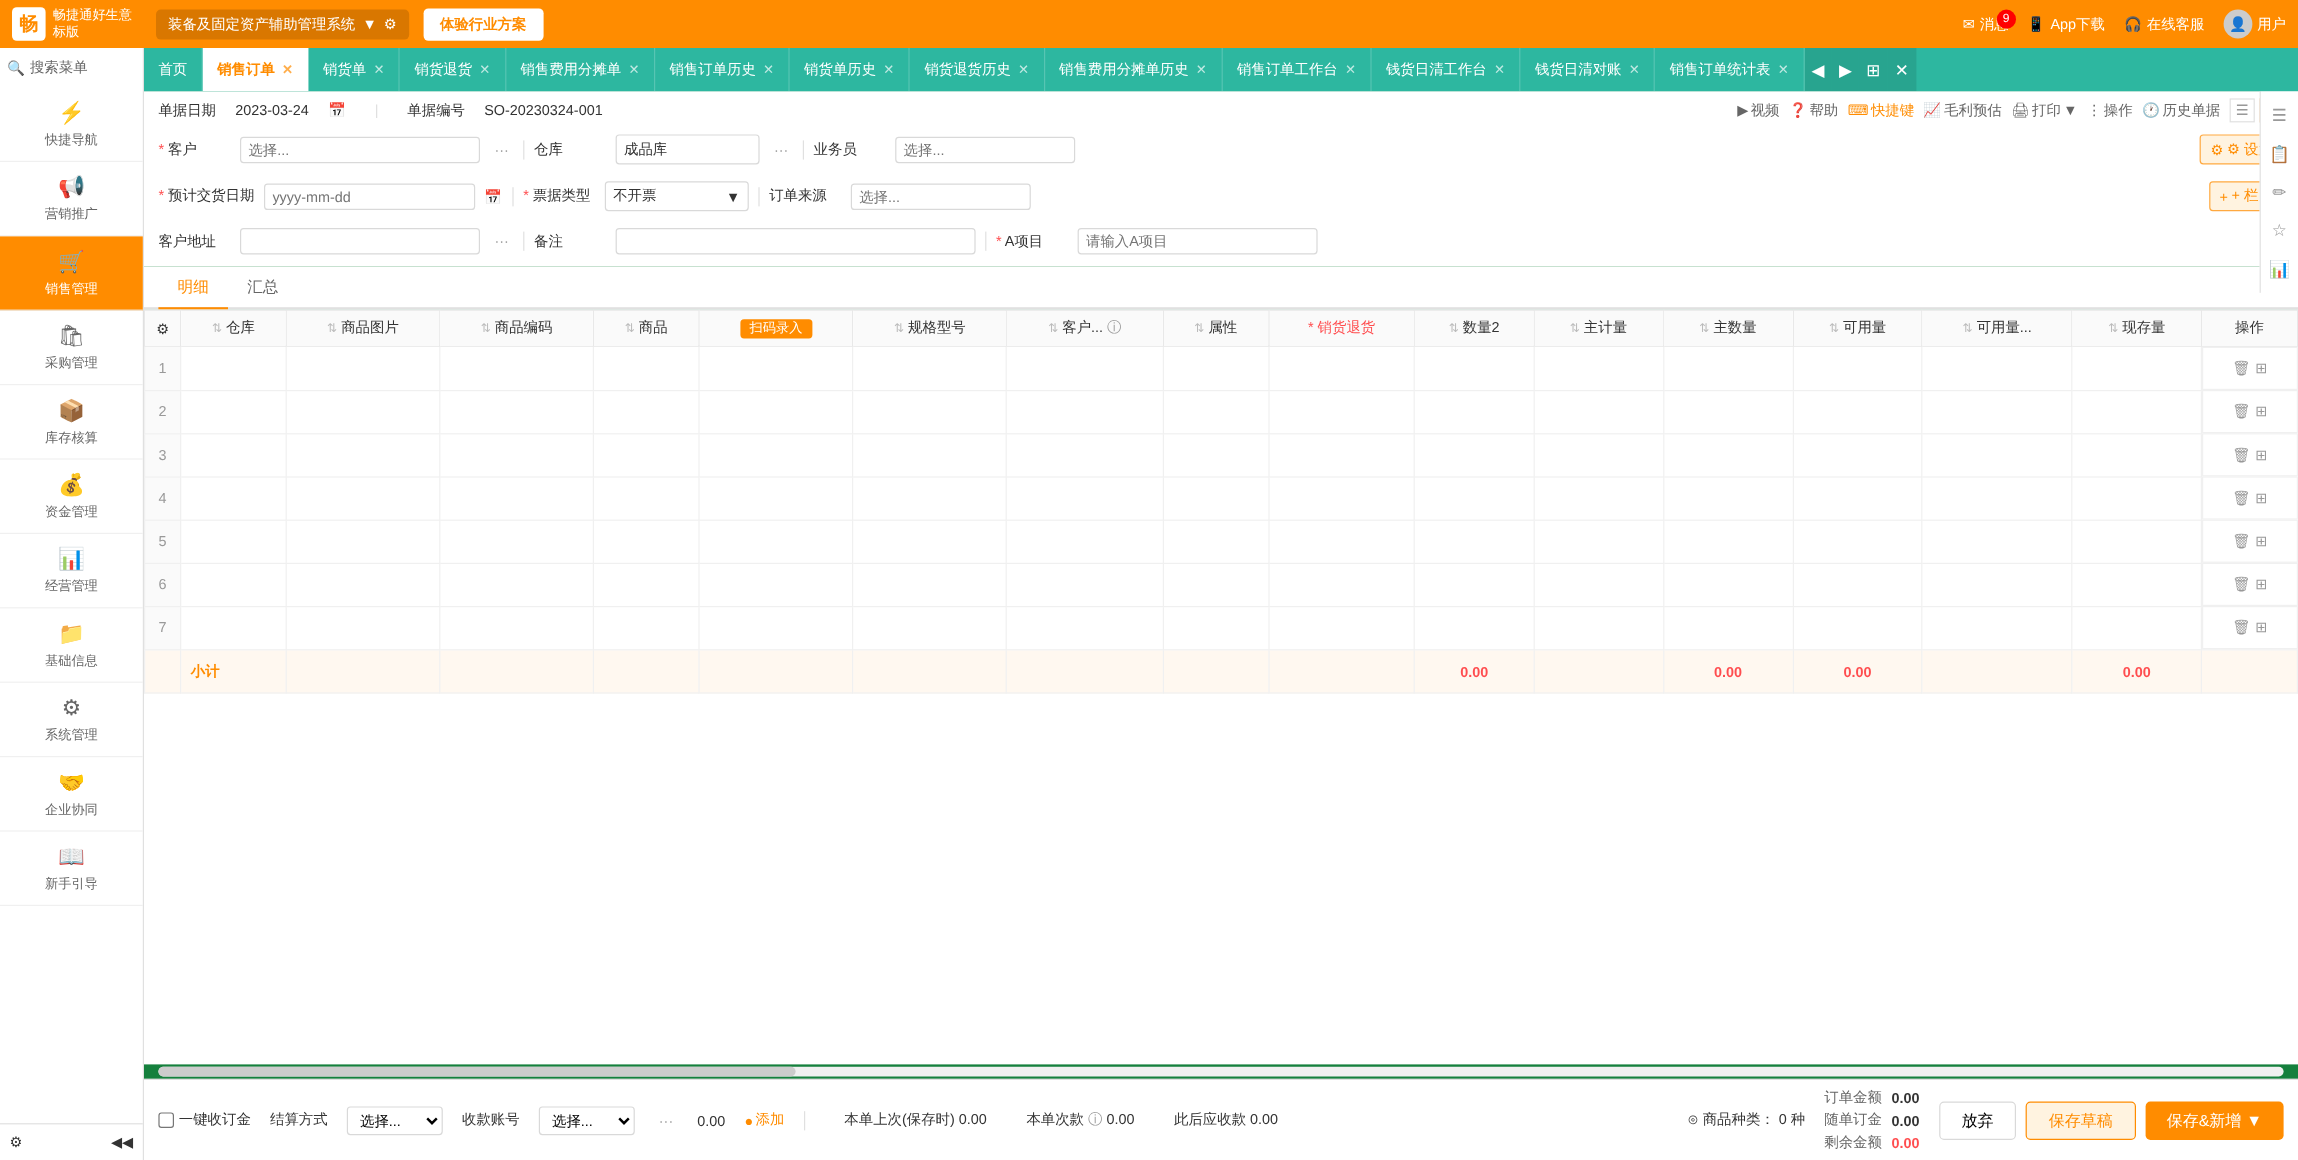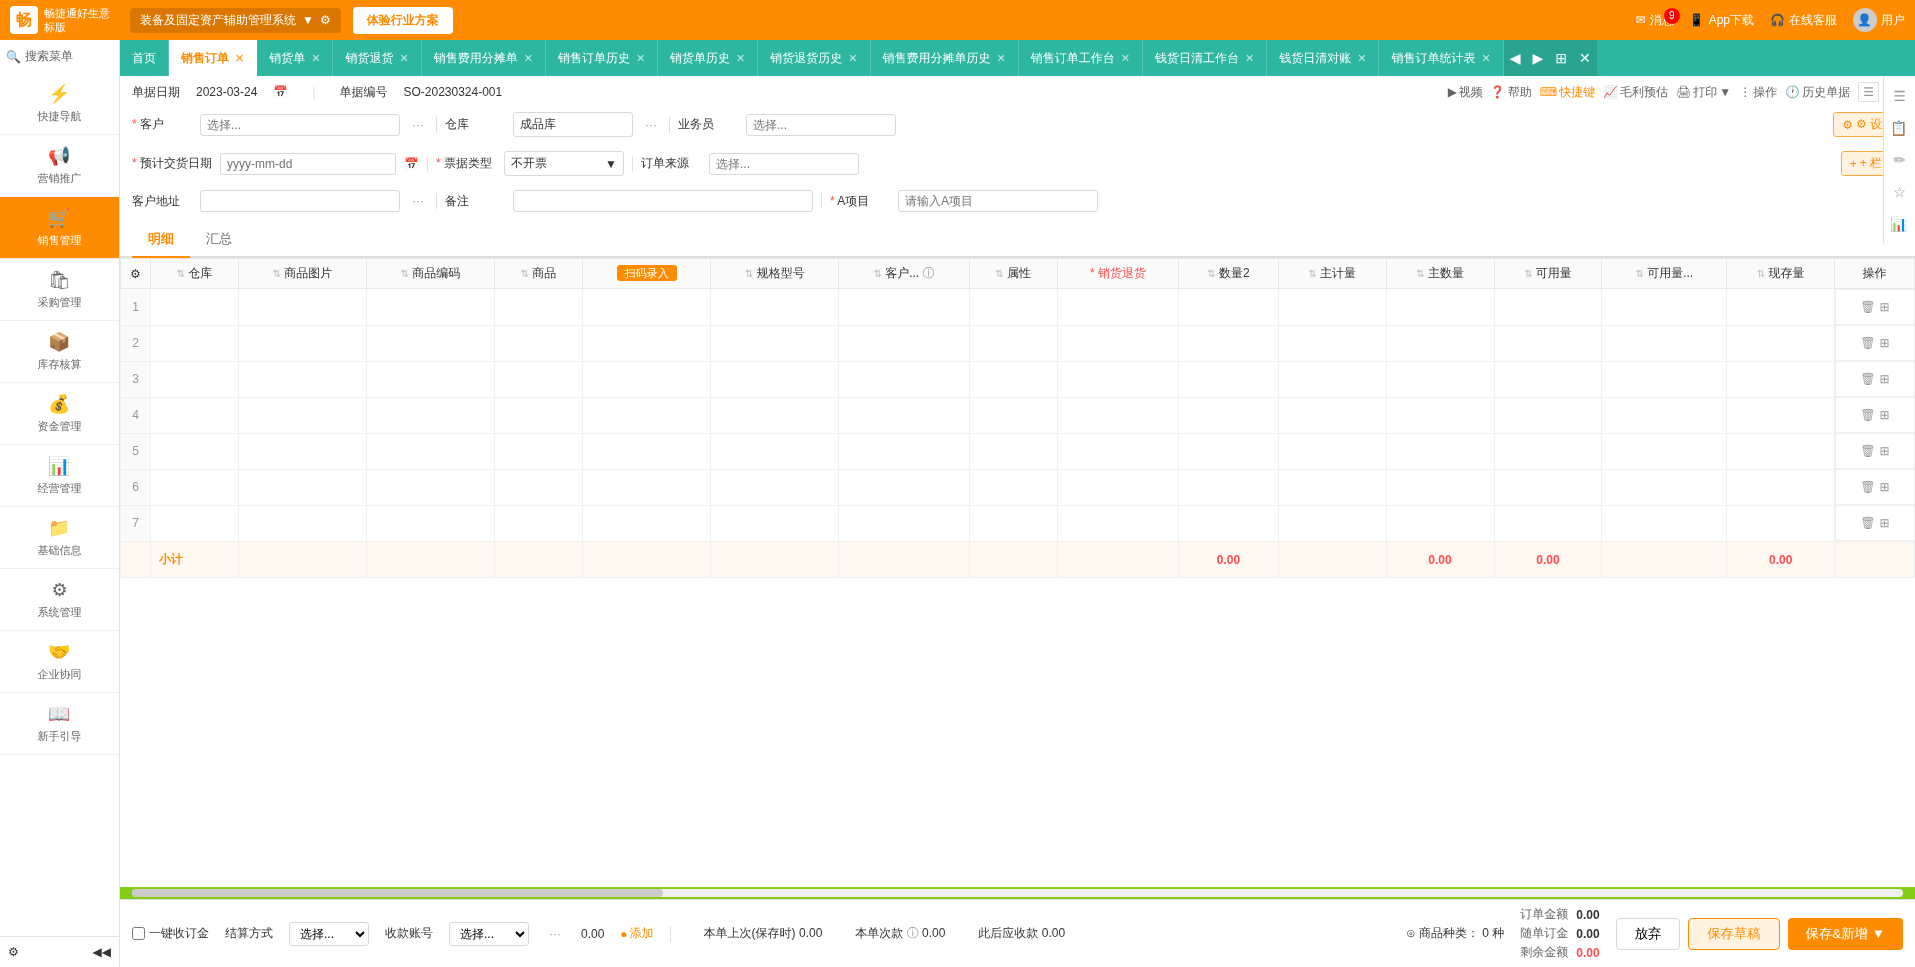--- a/index.html
+++ b/index.html
@@ -143,21 +143,21 @@
       display: flex;
       align-items: center;
       justify-content: space-between;
       padding: 8px;
     }
 
     
     .main-content {
       position: fixed;
       top: 76px; left: 120px; right: 0; bottom: 0;
-      background: #84cc16;
+      background: #15803d;
       overflow: hidden;
       display: flex;
       flex-direction: column;
     }
     .form-row {
       display: flex;
       align-items: center;
       gap: 8px;
       margin-bottom: 6px;
       flex-wrap: wrap;
@@ -190,21 +190,21 @@
       border-bottom: 2px solid #e0e0e0;
     }
     .sub-tab {
       padding: 8px 16px;
       cursor: pointer;
       font-size: 13px;
       color: #666;
       border-bottom: 2px solid transparent;
       margin-bottom: -2px;
     }
-    .sub-tab.active { color: #ff8c00; border-bottom-color: #ff8c00; font-weight: bold; }
+    .sub-tab.active { color: #ff8c00; border-bottom-color: #ff8c00; font-weight: normal; }
 
     
     .table-area {
       flex: 1;
       overflow: auto;
       background: #fff;
     }
     table {
       width: 100%;
       border-collapse: collapse;

